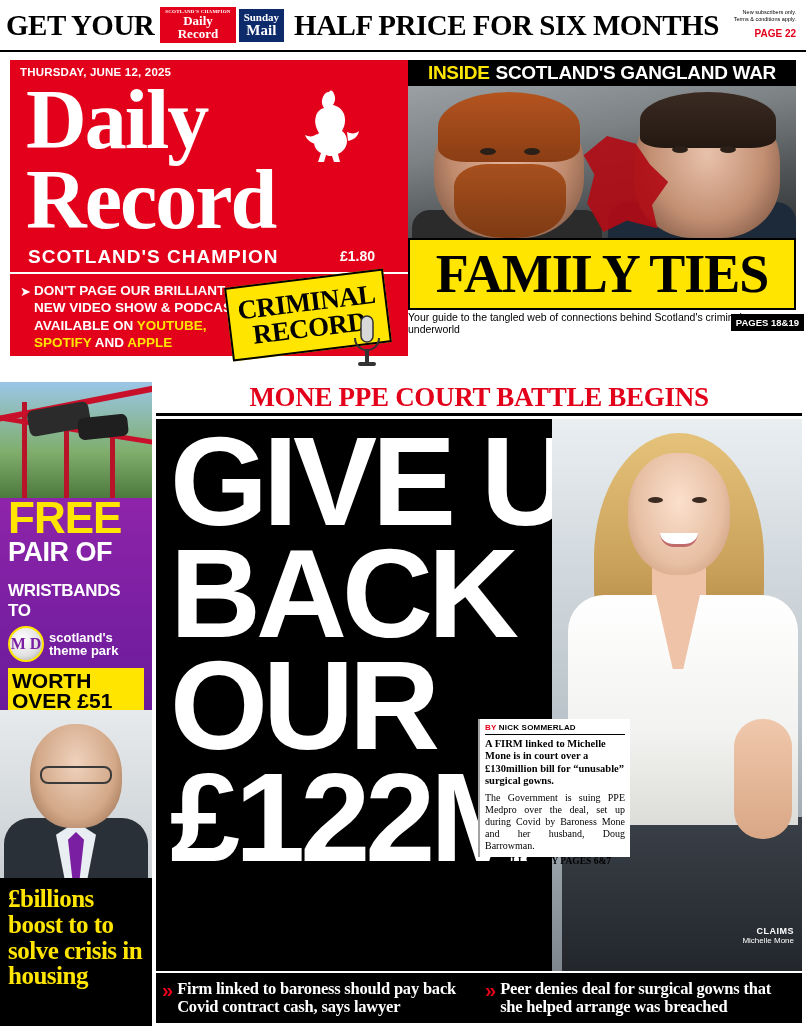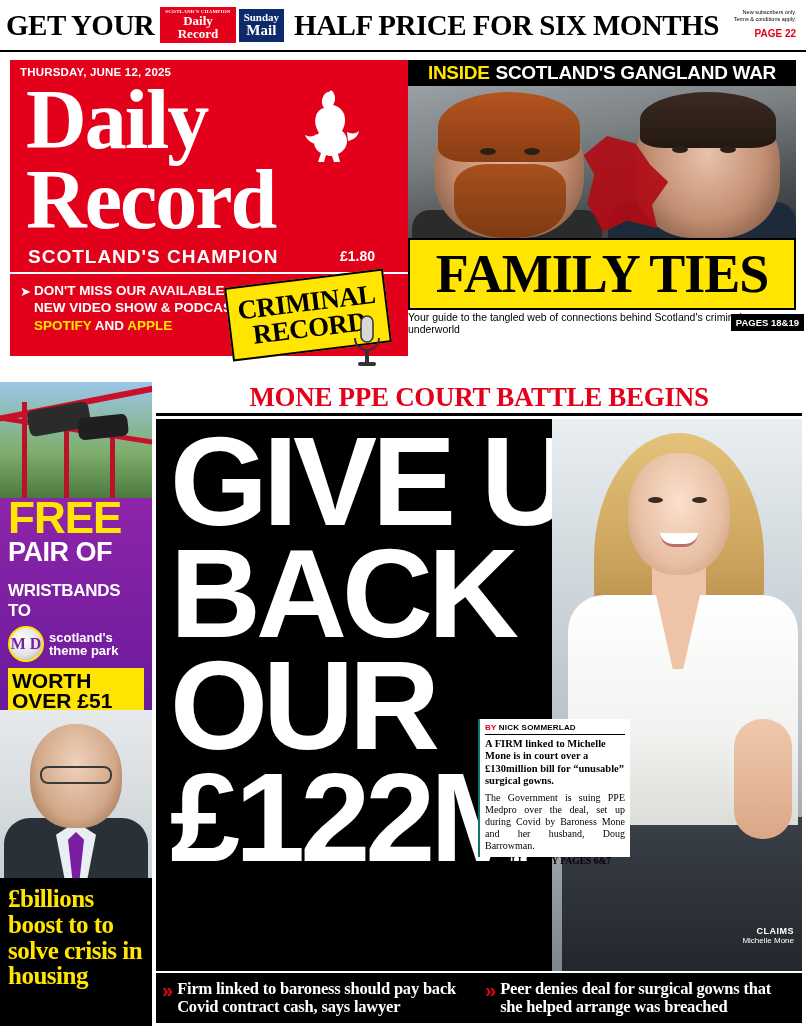--- a/index.html
+++ b/index.html
@@ -357,21 +357,21 @@
     border-radius: 28px;
   }
   .mp-claims {
     position: absolute; right: 8px; bottom: 26px; text-align: right;
   }
   .mp-claims .c1 { color: #fff; font-weight: bold; font-size: 9px; letter-spacing: 0.5px; }
   .mp-claims .c2 { color: #fff; font-size: 8px; line-height: 1.15; }
 
   .byline-box {
     position: absolute; left: 322px; top: 300px; width: 152px; height: 138px;
-    background: #fff; padding: 4px 5px; border-left: 2px solid #0f766e;
+    background: #fff; padding: 4px 5px; border-left: 2px solid #a3a3a3;
   }
   .by-head {
     font-size: 8px; font-weight: bold; color: #000; letter-spacing: 0.2px;
     border-bottom: 1px solid #000; padding-bottom: 2px;
   }
   .by-head .red { color: #e3001b; }
   .by-lead {
     font-family: "Liberation Serif", serif; font-weight: bold;
     font-size: 10.5px; line-height: 1.18; color: #000; margin-top: 3px;
   }
@@ -460,22 +460,25 @@
       <span class="ft">FAMILY TIES</span>
     </div>
     <div class="family-sub">
       <span class="txt">Your guide to the tangled web of connections behind Scotland's criminal underworld</span>
     </div>
     <div class="pages-tag">PAGES 18&amp;19</div>
 
     <div class="video-strip">
       <span class="vs-arrow">➤</span>
       <div class="vs-lines">
-        <div>DON'T MISS OUR AVAILABLE</div>
+        <div>DON'T PAGE OUR BRILLIANT</div>
         <div>NEW VIDEO SHOW &amp; PODCAST</div>
+        <div>
+          <span>AVAILABLE ON </span><span class="y">YOUTUBE,</span>
+        </div>
         <div>
           <span class="y">SPOTIFY</span><span> AND </span><span class="y">APPLE</span>
         </div>
       </div>
       <div class="crimrec">
         <div class="l">CRIMINAL</div>
         <div class="l">RECORD</div>
       </div>
       <svg class="mic" viewBox="0 0 34 56">
         <rect x="11" y="2" width="12" height="26" rx="6" fill="#d8d8d8" stroke="#333" stroke-width="1.5"></rect>

